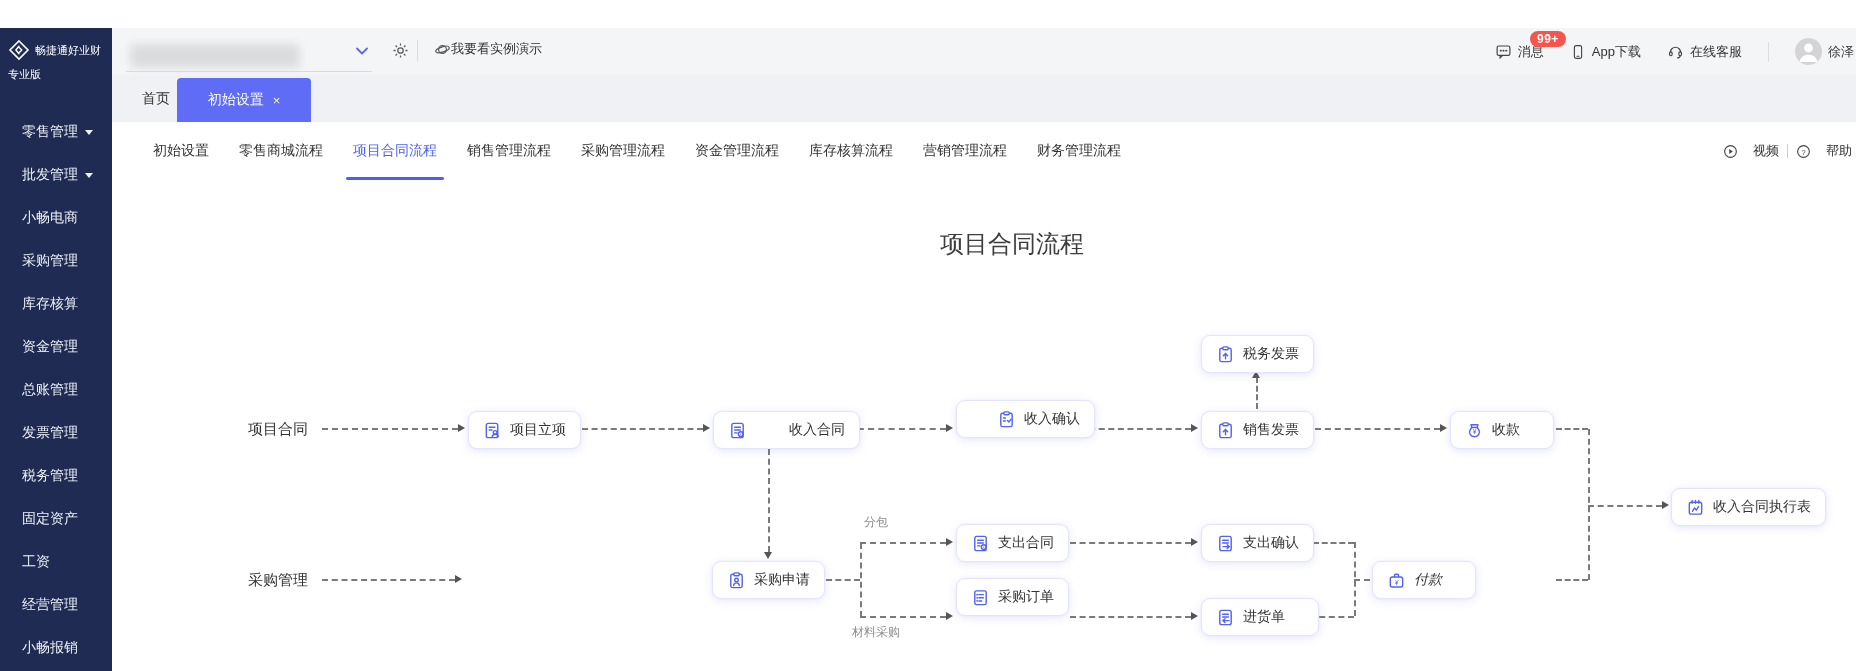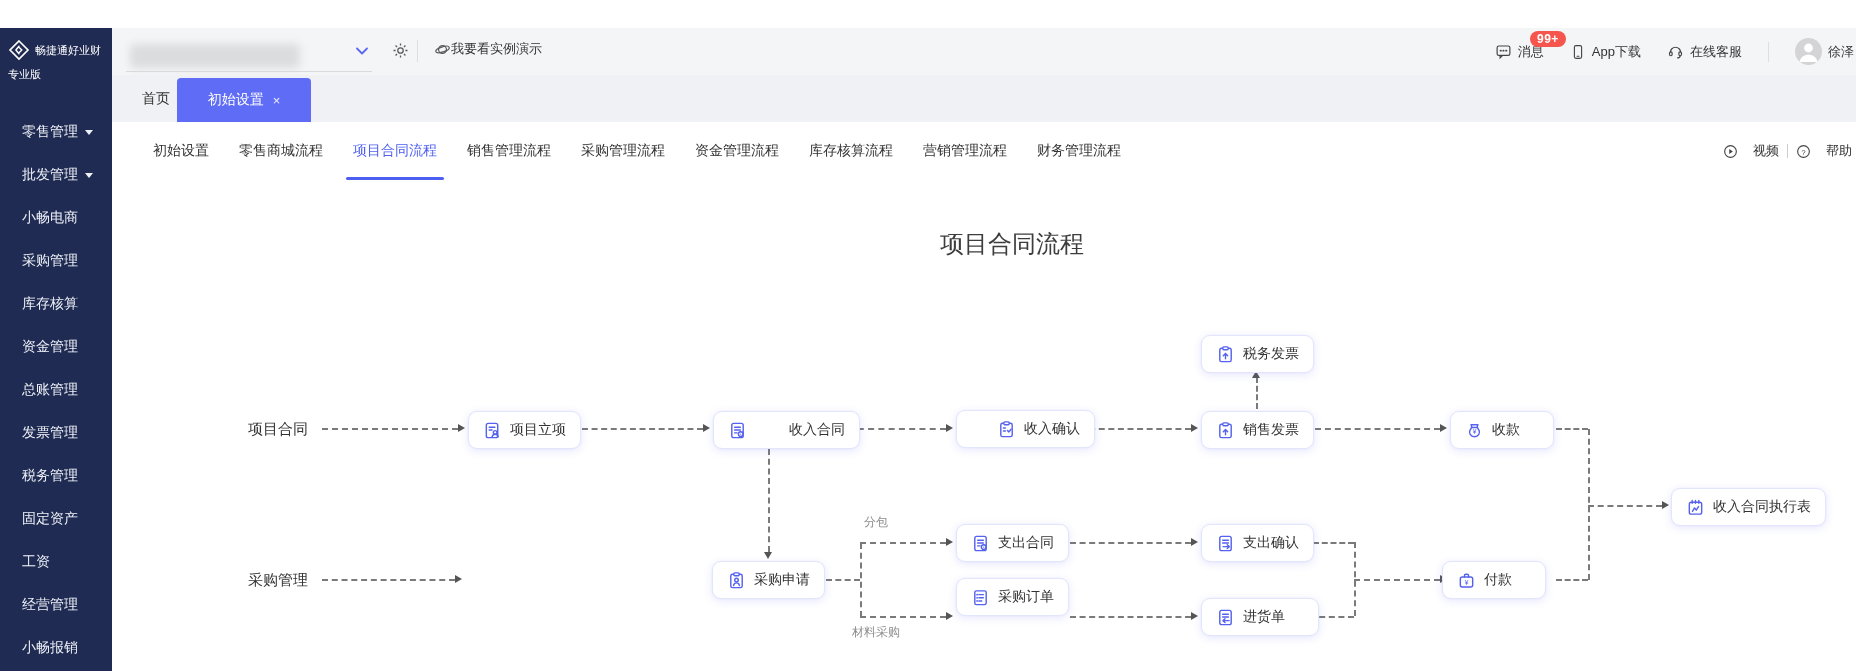--- a/index.html
+++ b/index.html
@@ -337,21 +337,21 @@
       <svg width="19" height="19" viewBox="0 0 20 20" fill="none" stroke="currentColor" stroke-width="1.5" stroke-linecap="round" stroke-linejoin="round">
         <rect x="4" y="2.5" width="12" height="15" rx="2"></rect>
         <path d="M7 6.5h6M7 9.5h6M7 12.5h2.5"></path>
         <circle cx="13.4" cy="13.8" r="2.5"></circle>
         <circle cx="13.4" cy="13.8" r="0.7" fill="currentColor" stroke="none"></circle>
       </svg>
     </span>
     <span>收入合同</span>
   </div>
 
-  <div class="node" style="left:844px;top:230px;padding-left:40px;">
+  <div class="node" style="left:844px;top:220px;padding-left:40px;">
     <span class="nico">
       <svg width="19" height="19" viewBox="0 0 20 20" fill="none" stroke="currentColor" stroke-width="1.5" stroke-linecap="round" stroke-linejoin="round">
         <rect x="4" y="3.5" width="12" height="14" rx="1.8"></rect>
         <rect x="7.2" y="2" width="5.6" height="3" rx="1" fill="#fff"></rect>
         <path d="M6.8 8.5h2M6.8 11.5h2"></path>
         <path d="M11 11l1.5 1.5 2.3-2.8"></path>
       </svg>
     </span>
     <span>收入确认</span>
   </div>
@@ -439,21 +439,21 @@
     <span class="nico">
       <svg width="19" height="19" viewBox="0 0 20 20" fill="none" stroke="currentColor" stroke-width="1.5" stroke-linecap="round" stroke-linejoin="round">
         <rect x="4" y="2.5" width="12" height="15" rx="2"></rect>
         <path d="M7 6.5h6M7 9.5h6"></path>
         <path d="M13.8 13.3H7.5M9.5 11.3l-2.2 2 2.2 2"></path>
       </svg>
     </span>
     <span>进货单</span>
   </div>
 
-  <div class="node" style="left:1330px;top:381px;min-width:74px;">
+  <div class="node" style="left:1260px;top:381px;min-width:74px;font-style:italic;">
     <span class="nico">
       <svg width="19" height="19" viewBox="0 0 20 20" fill="none" stroke="currentColor" stroke-width="1.5" stroke-linecap="round" stroke-linejoin="round">
         <rect x="3.5" y="6.3" width="13" height="10.5" rx="2"></rect>
         <path d="M7.8 6.3V5c0-.9.7-1.6 1.6-1.6h1.2c.9 0 1.6.7 1.6 1.6v1.3"></path>
         <text x="10" y="14.6" text-anchor="middle" font-size="7" fill="currentColor" stroke="none">¥</text>
       </svg>
     </span>
     <span>付款</span>
   </div>
 

